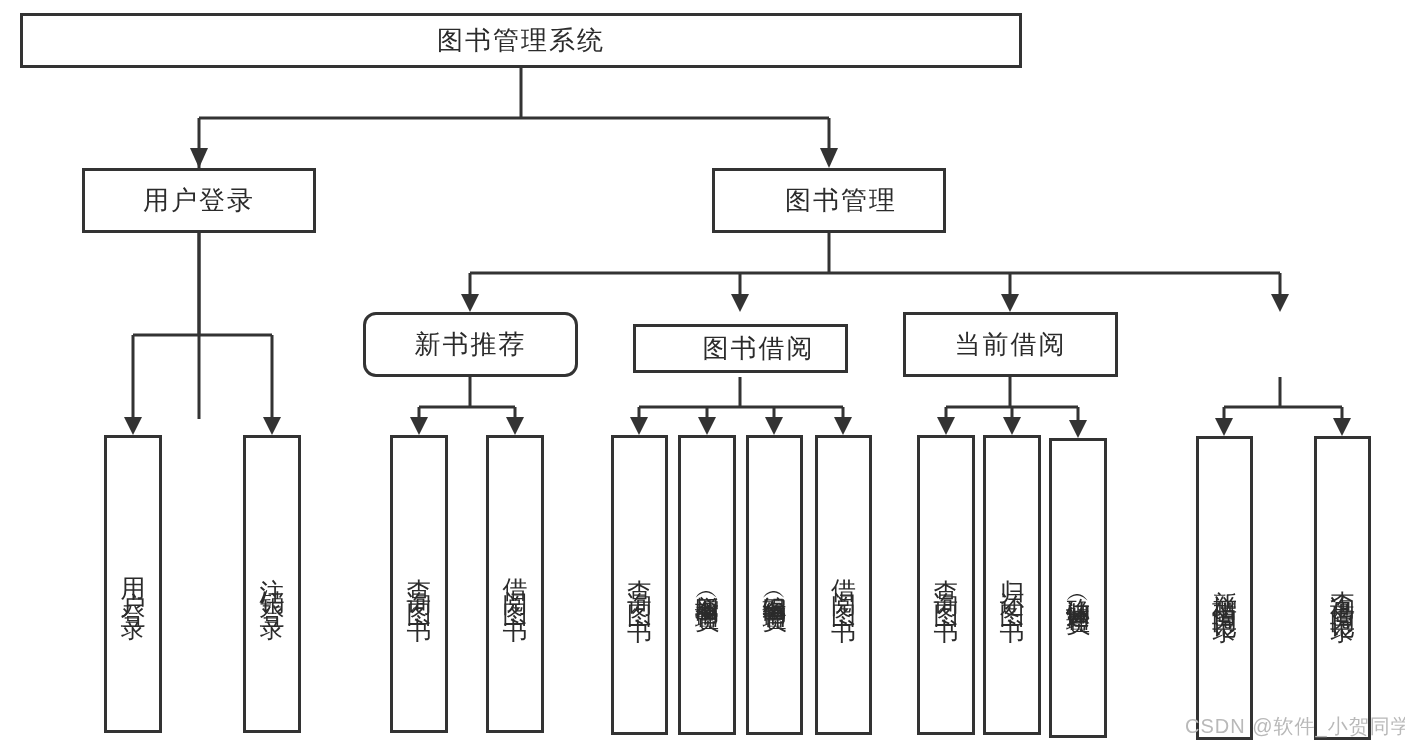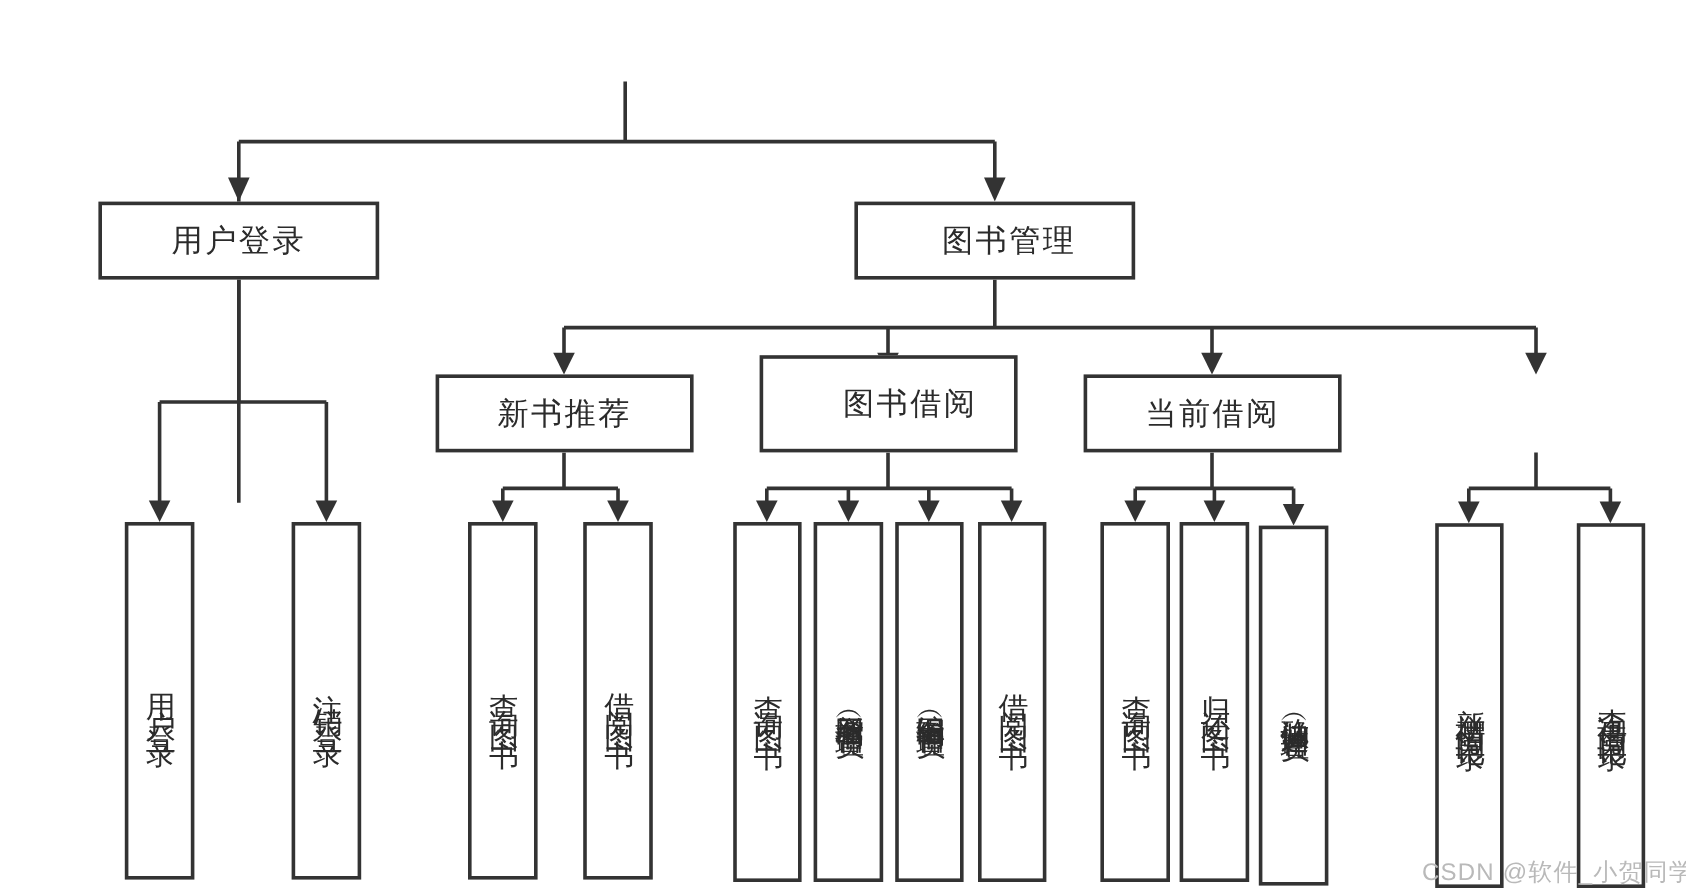--- a/index.html
+++ b/index.html
@@ -46,22 +46,22 @@
   .len4 { letter-spacing: 13px; }
   .len6 { letter-spacing: 6px; }
   .len9 { letter-spacing: 2px; font-size: 24px; }
 
   
   #box-root   { left: 20px;  top: 13px;  width: 1002px; height: 55px; }
   
   #box-user-login { left: 82px;  top: 168px; width: 234px; height: 65px; }
   #box-book-mgmt  { left: 712px; top: 168px; width: 234px; height: 65px; padding-left: 24px; }
   
-  #box-new-rec { left: 363px;  top: 312px; width: 215px; height: 65px; }
-  #box-borrow  { left: 633px;  top: 296px; width: 215px; height: 81px; padding-left: 36px; }
+  #box-new-rec { left: 363px;  top: 312px; width: 215px; height: 65px; border-radius: 13px; }
+  #box-borrow  { left: 633px;  top: 324px; width: 215px; height: 49px; padding-left: 36px; }
   #box-current { left: 903px;  top: 312px; width: 215px; height: 65px; text-align: center; }
   #box-records { left: 1173px; top: 312px; width: 215px; height: 65px; }
   
   #leaf-login          { left: 104px;  top: 435px; width: 58px; height: 298px; }
   #leaf-logout         { left: 243px;  top: 435px; width: 58px; height: 298px; }
   #leaf-query-new      { left: 390px;  top: 435px; width: 58px; height: 298px; }
   #leaf-borrow-new     { left: 486px;  top: 435px; width: 58px; height: 298px; }
   #leaf-query-borrow   { left: 611px;  top: 435px; width: 57px; height: 300px; }
   #leaf-add-book       { left: 678px;  top: 435px; width: 58px; height: 300px; }
   #leaf-edit-book      { left: 746px;  top: 435px; width: 57px; height: 300px; }
@@ -115,20 +115,21 @@
       <polygon points="765,417 783,417 774,435"></polygon>
       <polygon points="834,417 852,417 843,435"></polygon>
       <polygon points="937,417 955,417 946,435"></polygon>
       <polygon points="1003,417 1021,417 1012,435"></polygon>
       <polygon points="1069,420 1087,420 1078,438"></polygon>
       <polygon points="1215,418 1233,418 1224,436"></polygon>
       <polygon points="1333,418 1351,418 1342,436"></polygon>
     </g>
   </svg>
 
+  <div class="box" id="box-root">图书管理系统</div>
 
   <div class="box" id="box-user-login">用户登录</div>
   <div class="box" id="box-book-mgmt">图书管理</div>
 
   <div class="box" id="box-new-rec">新书推荐</div>
   <div class="box" id="box-borrow">图书借阅</div>
   <div class="box" id="box-current">当前借阅</div>
 
   <div class="leaf" id="leaf-login">
     <span class="vtext len4">用户登录</span>

